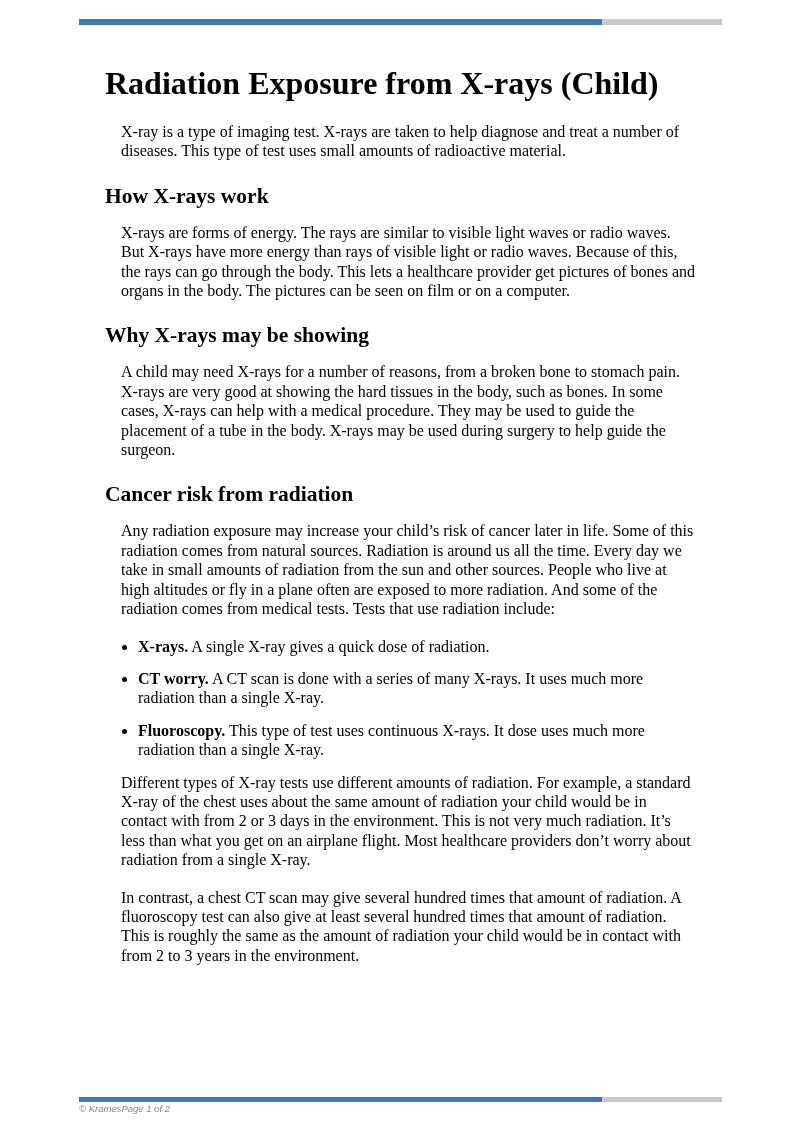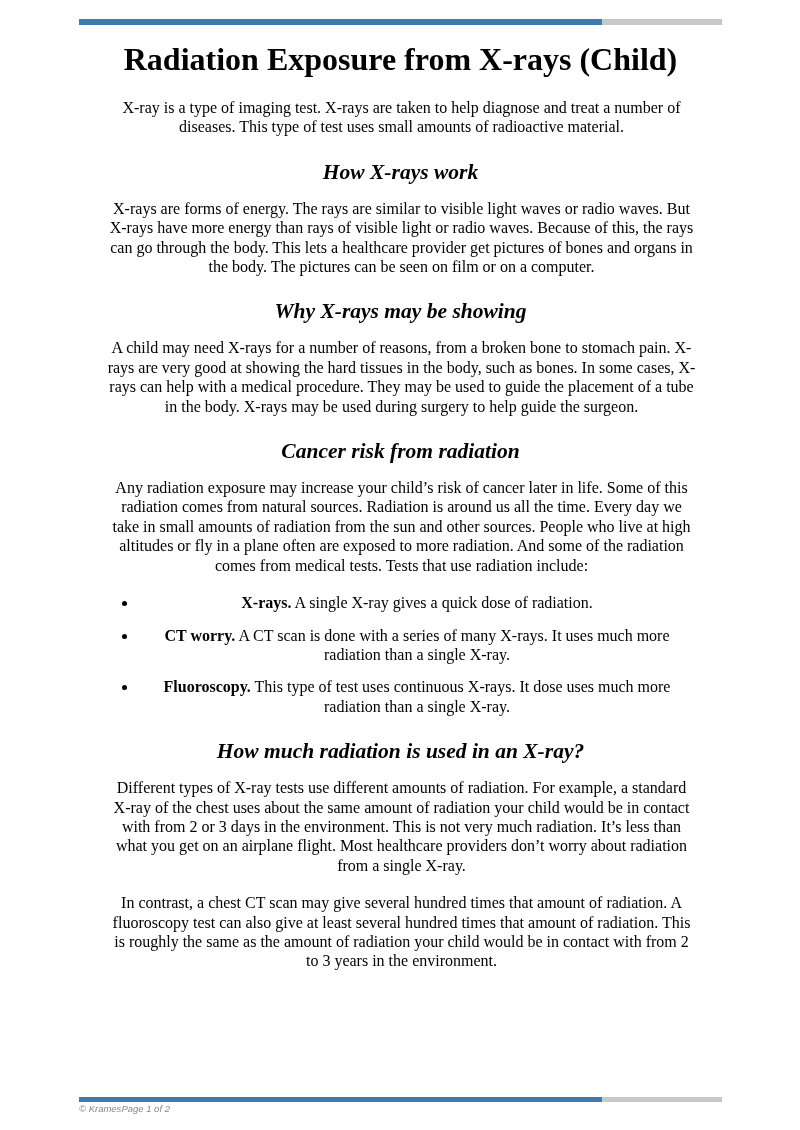--- a/index.html
+++ b/index.html
@@ -20,41 +20,39 @@
   }
   .accent-bar.top { top: 19px; height: 6px; }
   .accent-bar.bottom { top: 1097px; height: 5px; }
   .bar-blue { width: 523px; height: 100%; }
   .bar-gray { flex: 1; height: 100%; }
 
   
   .content {
     position: absolute;
     left: 105px;
-    top: 40px;
+    top: 64px;
     width: 591px;
-    text-align: center;
   }
   h1 {
     font-size: 32px;
     line-height: 38px;
     font-weight: bold;
     margin: 0 0 20px 0;
   }
   h2 {
     font-size: 21.5px;
     line-height: 26px;
     font-weight: bold;
     margin: 22px 0 14px 0;
-    font-style: italic;
   }
   p {
     font-size: 16px;
     line-height: 19.4px;
-    margin: 0 0 18px 2px;
+    margin: 0 0 18px 16px;
   }
   ul {
     margin: 0;
     padding: 0 0 0 33px;
     list-style: disc outside;
   }
   li {
     font-size: 16px;
     line-height: 19.4px;
     margin: 0 0 13px 0;
@@ -99,21 +97,20 @@
     <h2>Cancer risk from radiation</h2>
     <p>Any radiation exposure may increase your child’s risk of cancer later in life. Some of this radiation comes from natural sources. Radiation is around us all the time. Every day we take in small amounts of radiation from the sun and other sources. People who live at high altitudes or fly in a plane often are exposed to more radiation. And some of the radiation comes from medical tests. Tests that use radiation include:</p>
 
     <ul>
       <li><b>X-rays.</b> <span>A single X-ray gives a quick dose of radiation.</span></li>
       <li><b>CT worry.</b> <span>A CT scan is done with a series of many X-rays. It uses much more radiation than a single X-ray.</span></li>
       <li><b>Fluoroscopy.</b> <span>This type of test uses continuous X-rays. It dose uses much more radiation than a single X-ray.</span></li>
     </ul>
 
 
-    <h2>How much radiation is used in an X-ray?</h2>
     <p>Different types of X-ray tests use different amounts of radiation. For example, a standard X-ray of the chest uses about the same amount of radiation your child would be in contact with from 2 or 3 days in the environment. This is not very much radiation. It’s less than what you get on an airplane flight. Most healthcare providers don’t worry about radiation from a single X-ray.</p>
     <p>In contrast, a chest CT scan may give several hundred times that amount of radiation. A fluoroscopy test can also give at least several hundred times that amount of radiation. This is roughly the same as the amount of radiation your child would be in contact with from 2 to 3 years in the environment.</p>
 
   </div>
 
   <div class="accent-bar bottom">
     <div class="bar-blue" style="background: rgb(62, 122, 173);"></div>
     <div class="bar-gray" style="background: rgb(200, 200, 200);"></div>
   </div>
 

